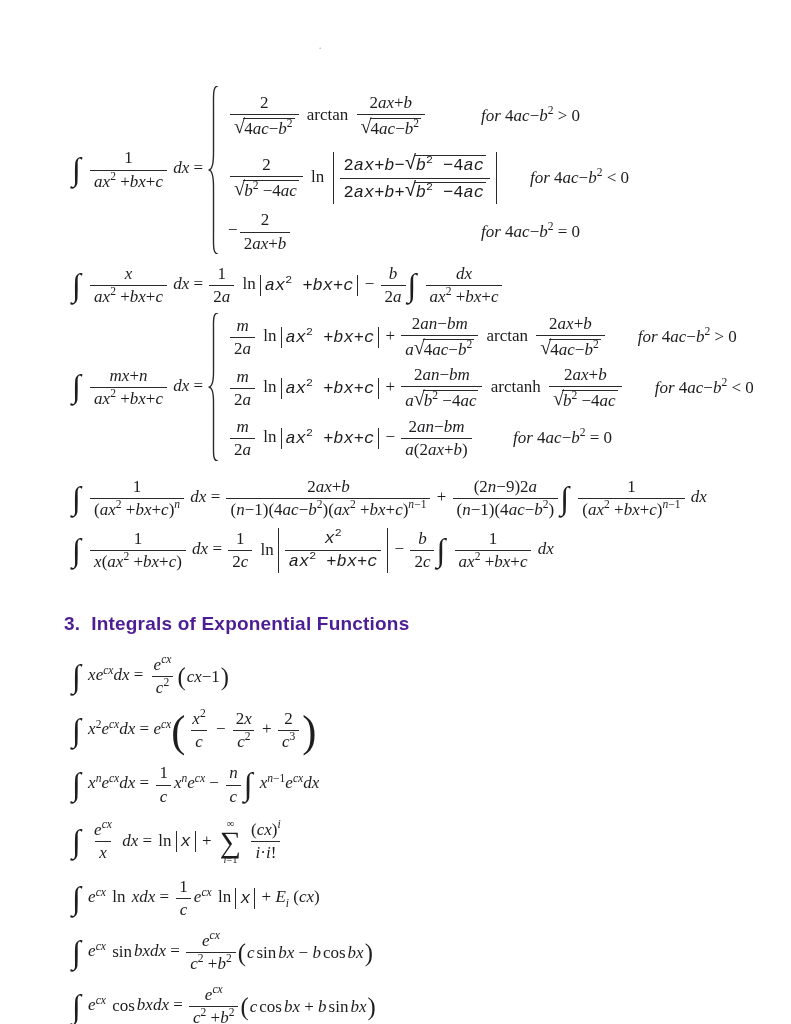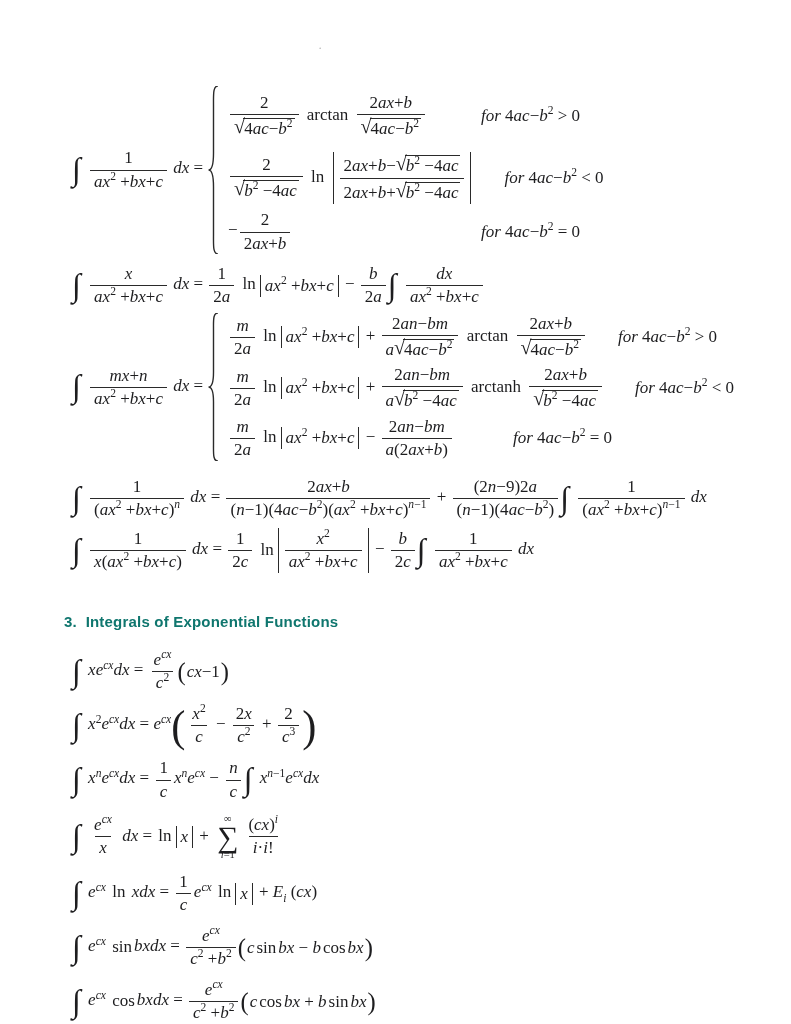--- a/index.html
+++ b/index.html
@@ -15,21 +15,21 @@
   .fn{font-style:normal;padding:0 2px;font-family:Liberation Serif, serif;}
   
   .frac{display:inline-flex;flex-direction:column;align-items:center;vertical-align:middle;margin:0 2px;line-height:1.18;text-align:center;}
   .frac > .num{padding:0 4px 1px;}
   .frac > .den{border-top:1px solid #2a2a2a;padding:1px 4px 0;}
   
   .sqrt{display:inline-block;white-space:nowrap;}
   .sqrt-sign{font-size:1.18em;font-style:normal;display:inline-block;transform:translateY(-0.05em);}
   .sqrt-rad{display:inline-block;border-top:1px solid #2a2a2a;margin-left:-2px;padding:0 2px 0 1px;}
   
-  .abs{display:inline-block;border-left:1px solid #2a2a2a;border-right:1px solid #2a2a2a;padding:1px 4px;margin:0 2px;vertical-align:middle;}
+  .abs{display:inline-block;border-left:1px solid #2a2a2a;border-right:1px solid #2a2a2a;padding:1px 4px;margin:0 2px;vertical-align:middle;font-family:Liberation Mono, monospace;}
   
   .pwrap{display:inline-flex;align-items:center;vertical-align:middle;}
   .pbig{font-size:2.5em;font-weight:300;line-height:0;font-style:normal;display:inline-block;transform:scaleY(1.05);}
   .pmid{font-size:1.45em;font-weight:300;line-height:0;font-style:normal;display:inline-block;}
   .pc{display:inline-block;padding:0 1px;white-space:nowrap;}
   
   .int{font-size:1.9em;font-style:normal;line-height:0;display:inline-block;vertical-align:middle;transform:translateY(-0.04em);margin-right:3px;}
   
   .sum{display:inline-flex;flex-direction:column;align-items:center;vertical-align:middle;line-height:1;margin:0 4px;}
   .sum-op{font-size:1.75em;line-height:0.85;font-style:normal;}
@@ -51,22 +51,22 @@
   .c3 .case-row:nth-child(2){min-height:54px;}
   .c3 .case-row:nth-child(3){min-height:46px;}
   .cond{margin-left:31px;}
   .formula{white-space:nowrap;}
   .b1{margin-bottom:6px;}
   .f2{margin:10px 0 6px;}
   .b3{margin-bottom:8px;}
   .f4{margin:16px 0 6px;}
   .f5{margin:8px 0 0;}
   .heading{
-    font-family:"Liberation Sans", sans-serif;font-weight:bold;font-size:15px;
-    color:#0f766e;margin:40px 0 20px -8px;white-space:pre;letter-spacing:0.2px;
+    font-family:"Liberation Sans", sans-serif;font-weight:bold;font-size:19px;
+    color:#4c1d95;margin:40px 0 20px -8px;white-space:pre;letter-spacing:0.2px;
   }
   .exp-list .formula{margin-bottom:11px;}
 </style>
 </head>
 <body>
 
 <div id="page">
 
   <span class="artifact">·</span>
 

